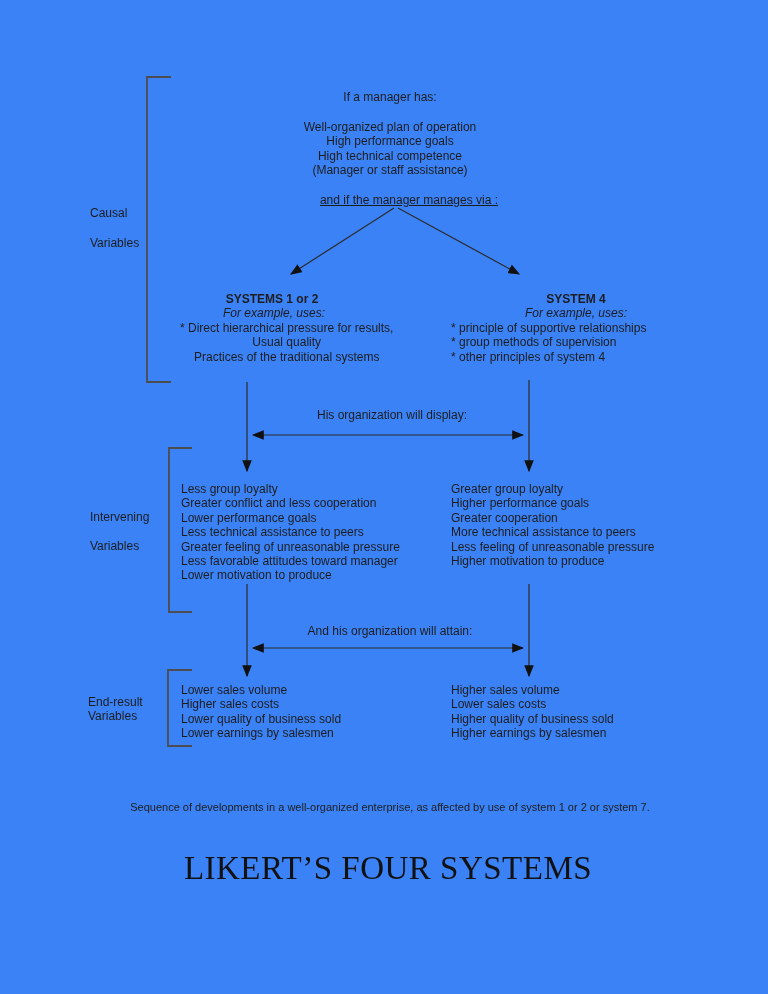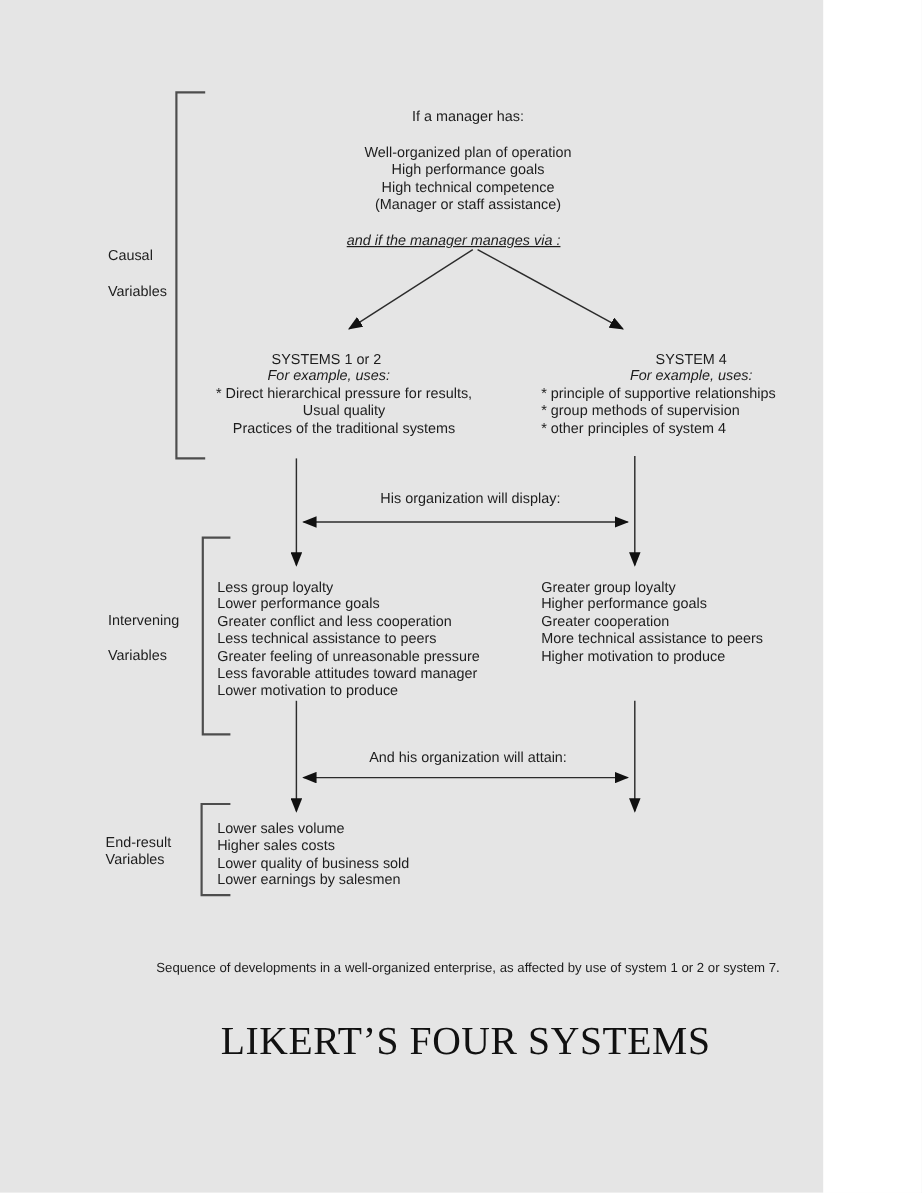--- a/index.html
+++ b/index.html
@@ -1,21 +1,21 @@
 <!DOCTYPE html>
 <html><head>
 <meta charset="utf-8">
 <style>
   html,body{margin:0;padding:0;background:#ffffff;}
-  .page{position:relative;width:686px;height:994px;background:#e5e5e5;overflow:hidden;
+  .page{position:relative;width:768px;height:994px;background:#3b82f6;overflow:hidden;
         font-family:"Liberation Sans",sans-serif;color:#1d1d1d;}
   svg.lines{position:absolute;left:0;top:0;}
   .t{position:absolute;font-size:12px;line-height:14.4px;white-space:nowrap;color:#1d1d1d;}
   .center{transform:translateX(-50%);text-align:center;}
-  .b{font-weight:normal;}
+  .b{font-weight:bold;}
   .i{font-style:italic;}
   .ul{text-decoration:underline;}
   .caption{font-size:11px;}
   .title{font-family:"Liberation Serif",serif;font-size:33px;line-height:36px;color:#111;letter-spacing:.5px;}
   .lbl{line-height:13.5px;}
 </style>
 </head>
 <body>
 
 <div class="page">
@@ -47,21 +47,21 @@
 
   <div class="t center" style="left:390px;top:90px;">If a manager has:</div>
 
   <div class="t center" style="left:390px;top:120px;">
     <div>Well-organized plan of operation</div>
     <div>High performance goals</div>
     <div>High technical competence</div>
     <div>(Manager or staff assistance)</div>
   </div>
 
-  <div class="t center ul" style="left:378px;top:193px;font-style:italic;">and if the manager manages via :</div>
+  <div class="t center ul" style="left:409px;top:193px;">and if the manager manages via :</div>
 
   <div class="t" style="left:90px;top:206px;">Causal</div>
   <div class="t" style="left:90px;top:236px;">Variables</div>
 
   <div class="t" style="left:90px;top:510px;">Intervening</div>
   <div class="t" style="left:90px;top:539px;">Variables</div>
 
   <div class="t lbl" style="left:88px;top:696px;">
     <div>End-result</div>
     <div>Variables</div>
@@ -80,41 +80,48 @@
   <div class="t" style="left:451px;top:321px;">
     <div>* principle of supportive relationships</div>
     <div>* group methods of supervision</div>
     <div>* other principles of system 4</div>
   </div>
 
   <div class="t center" style="left:392px;top:408px;">His organization will display:</div>
 
   <div class="t" style="left:181px;top:482px;">
     <div>Less group loyalty</div>
+    <div>Greater conflict and less cooperation</div>
     <div>Lower performance goals</div>
-    <div>Greater conflict and less cooperation</div>
     <div>Less technical assistance to peers</div>
     <div>Greater feeling of unreasonable pressure</div>
     <div>Less favorable attitudes toward manager</div>
     <div>Lower motivation to produce</div>
   </div>
   <div class="t" style="left:451px;top:482px;">
     <div>Greater group loyalty</div>
     <div>Higher performance goals</div>
     <div>Greater cooperation</div>
     <div>More technical assistance to peers</div>
+    <div>Less feeling of unreasonable pressure</div>
     <div>Higher motivation to produce</div>
   </div>
 
   <div class="t center" style="left:390px;top:624px;">And his organization will attain:</div>
 
   <div class="t" style="left:181px;top:683px;">
     <div>Lower sales volume</div>
     <div>Higher sales costs</div>
     <div>Lower quality of business sold</div>
     <div>Lower earnings by salesmen</div>
   </div>
+  <div class="t" style="left:451px;top:683px;">
+    <div>Higher sales volume</div>
+    <div>Lower sales costs</div>
+    <div>Higher quality of business sold</div>
+    <div>Higher earnings by salesmen</div>
+  </div>
 
   <div class="t center caption" style="left:390px;top:800px;">Sequence of developments in a well-organized enterprise, as affected by use of system 1 or 2 or system 7.</div>
 
   <div class="t center title" style="left:388px;top:850px;">LIKERT’S FOUR SYSTEMS</div>
 
 </div>
 
 </body></html>

